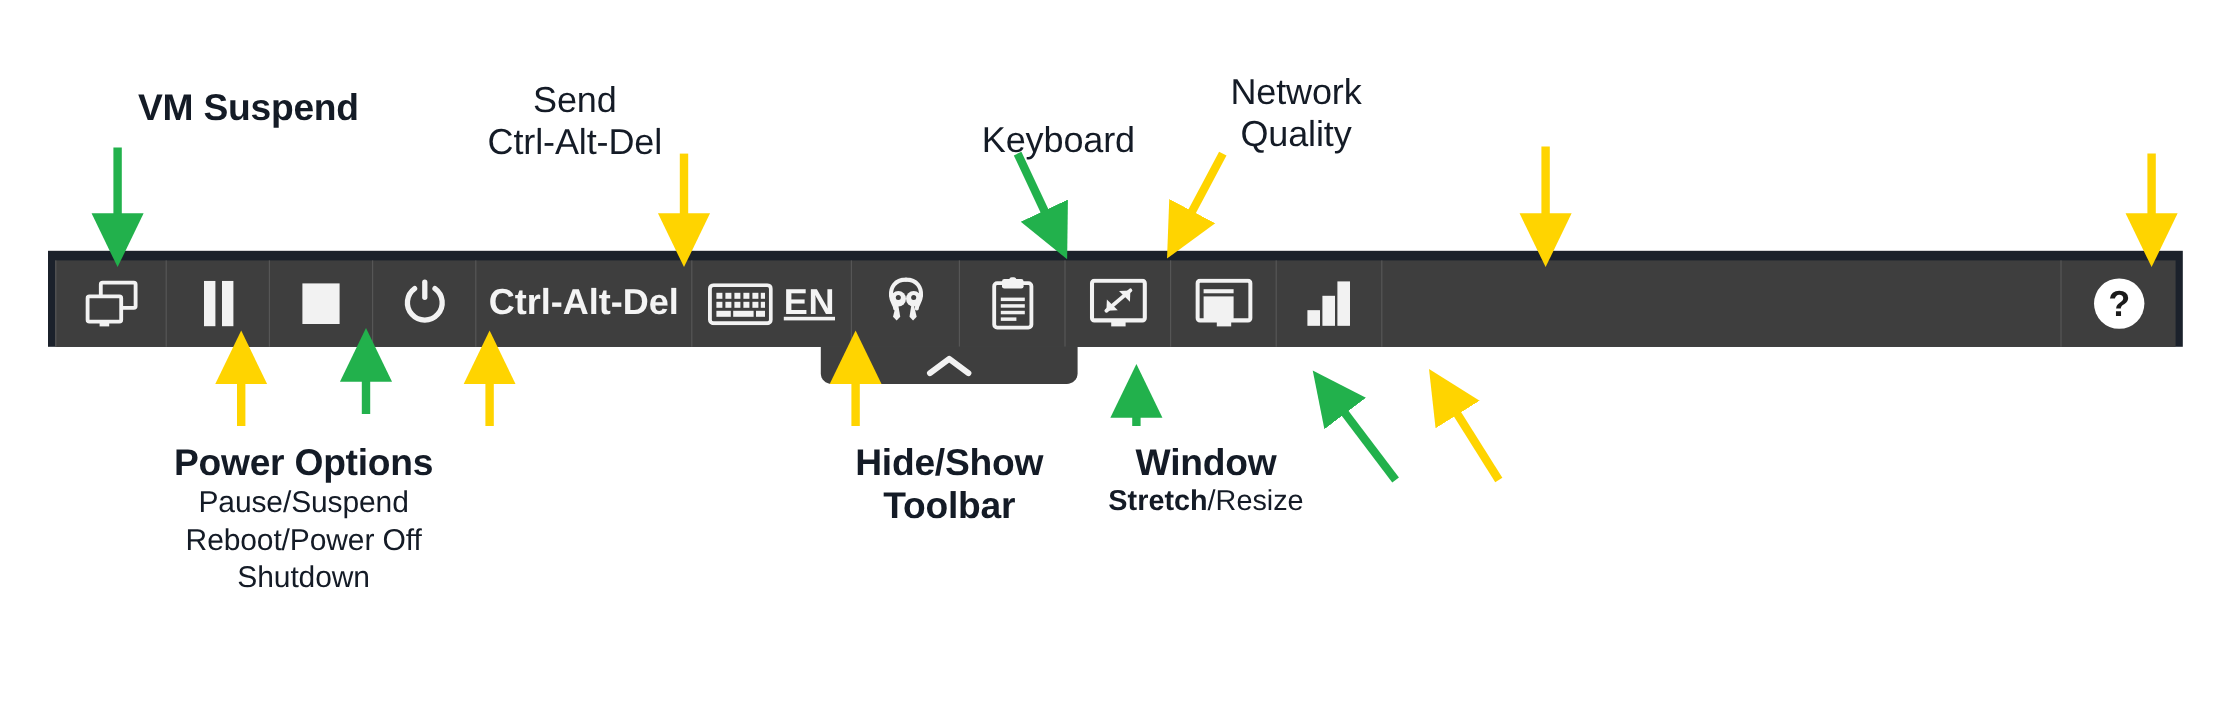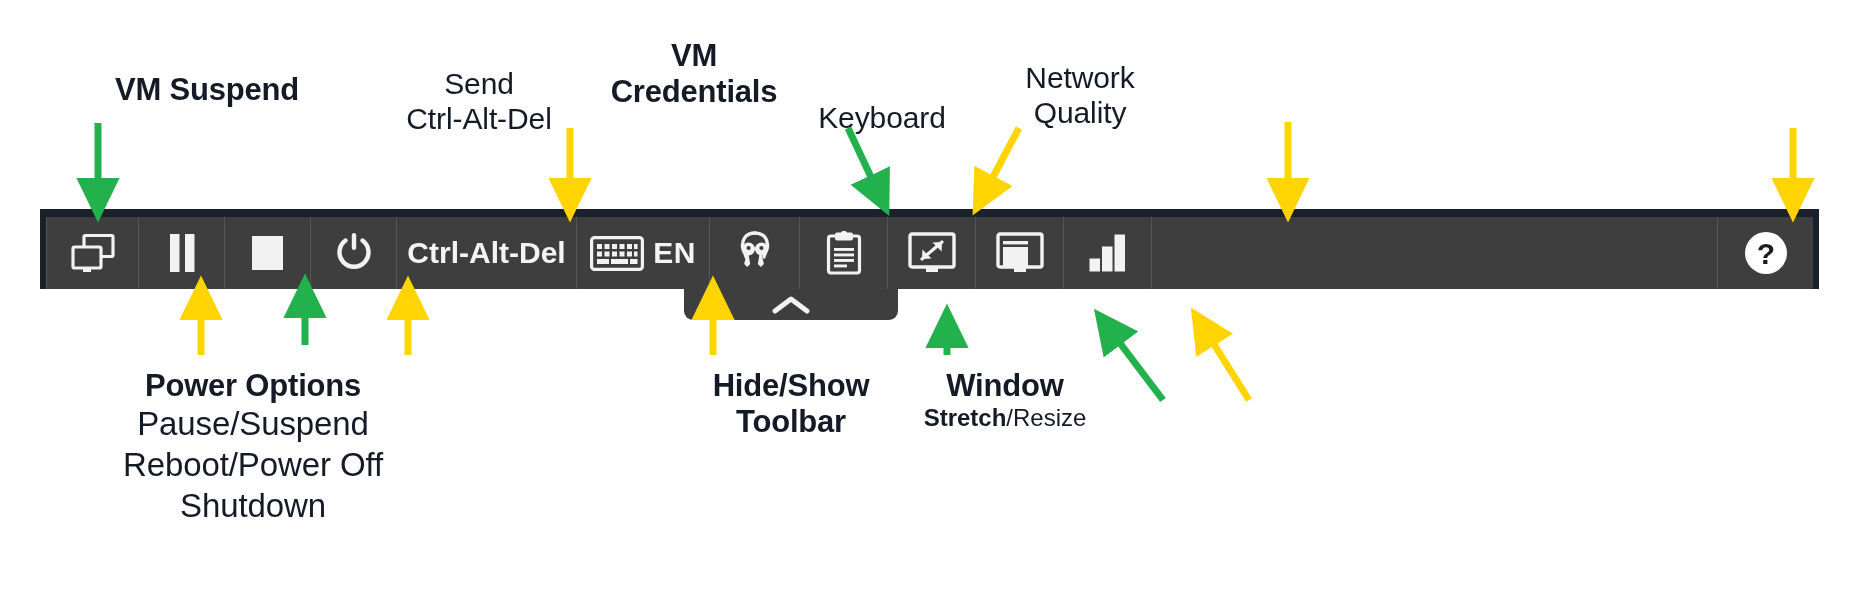--- a/index.html
+++ b/index.html
@@ -14,21 +14,21 @@
   }
   #stage{position:absolute;left:0;top:0;width:1857px;height:602px;}
 
   
   .anno{position:absolute;text-align:center;line-height:1.17;white-space:nowrap;}
   .anno .bold{font-weight:bold;}
   .anno .reg{font-weight:normal;}
   .anno .ln{display:block;}
   .t-big{font-size:31px;font-weight:bold;letter-spacing:-0.2px;}
   .t-reg{font-size:30px;font-weight:normal;letter-spacing:-0.1px;margin-top:28px;}
-  .t-sub{font-size:33px;font-weight:normal;letter-spacing:-0.1px;line-height:1.24;}
+  .t-sub{font-size:25px;font-weight:normal;letter-spacing:-0.1px;line-height:1.24;}
 
   
   #arrows{position:absolute;left:0;top:0;width:1857px;height:602px;pointer-events:none;}
 
   
   #toolbar-outer{
     position:absolute;
     left:40px;top:209px;width:1779px;height:80px;
     background:#1b212b;
     box-sizing:border-box;
@@ -47,21 +47,21 @@
     box-sizing:border-box;
     border-right:1px solid #565656;
     color:#f2f2f2;
   }
   .tb-btn.first{border-left:1px solid #565656;}
   .tb-spacer{flex:1 1 auto;border-right:1px solid #565656;}
   .tb-label{
     font-size:30px;font-weight:bold;letter-spacing:0px;color:#f4f4f4;
     padding:0 14px;white-space:nowrap;
   }
-  .kb-wrap{display:flex;align-items:center;gap:9px;padding:0 16px;}
+  .kb-wrap{display:flex;align-items:center;gap:9px;padding:0 16px;text-decoration:underline;}
   .kb-lang{font-size:30px;font-weight:bold;color:#f4f4f4;letter-spacing:0.5px;}
 
   
   #chev-tab{
     position:absolute;
     left:684px;top:289px;width:214px;height:31px;
     background:#3e3e3e;
     border-bottom-left-radius:9px;border-bottom-right-radius:9px;
     display:flex;align-items:center;justify-content:center;
   }
@@ -75,24 +75,20 @@
 
   <div class="anno t-big" style="left:24px;top:72px;width:366px;">
     <span class="ln">VM Suspend</span>
   </div>
 
   <div class="anno t-reg" style="left:305px;top:38px;width:348px;">
     <span class="ln">Send</span>
     <span class="ln">Ctrl-Alt-Del</span>
   </div>
 
-  <div class="anno t-big" style="left:520px;top:38px;width:348px;">
-    <span class="ln">VM</span>
-    <span class="ln">Credentials</span>
-  </div>
 
   <div class="anno t-reg" style="left:712px;top:72px;width:340px;">
     <span class="ln">Keyboard</span>
   </div>
 
   <div class="anno t-reg" style="left:906px;top:32px;width:348px;">
     <span class="ln">Network</span>
     <span class="ln">Quality</span>
   </div>
 

